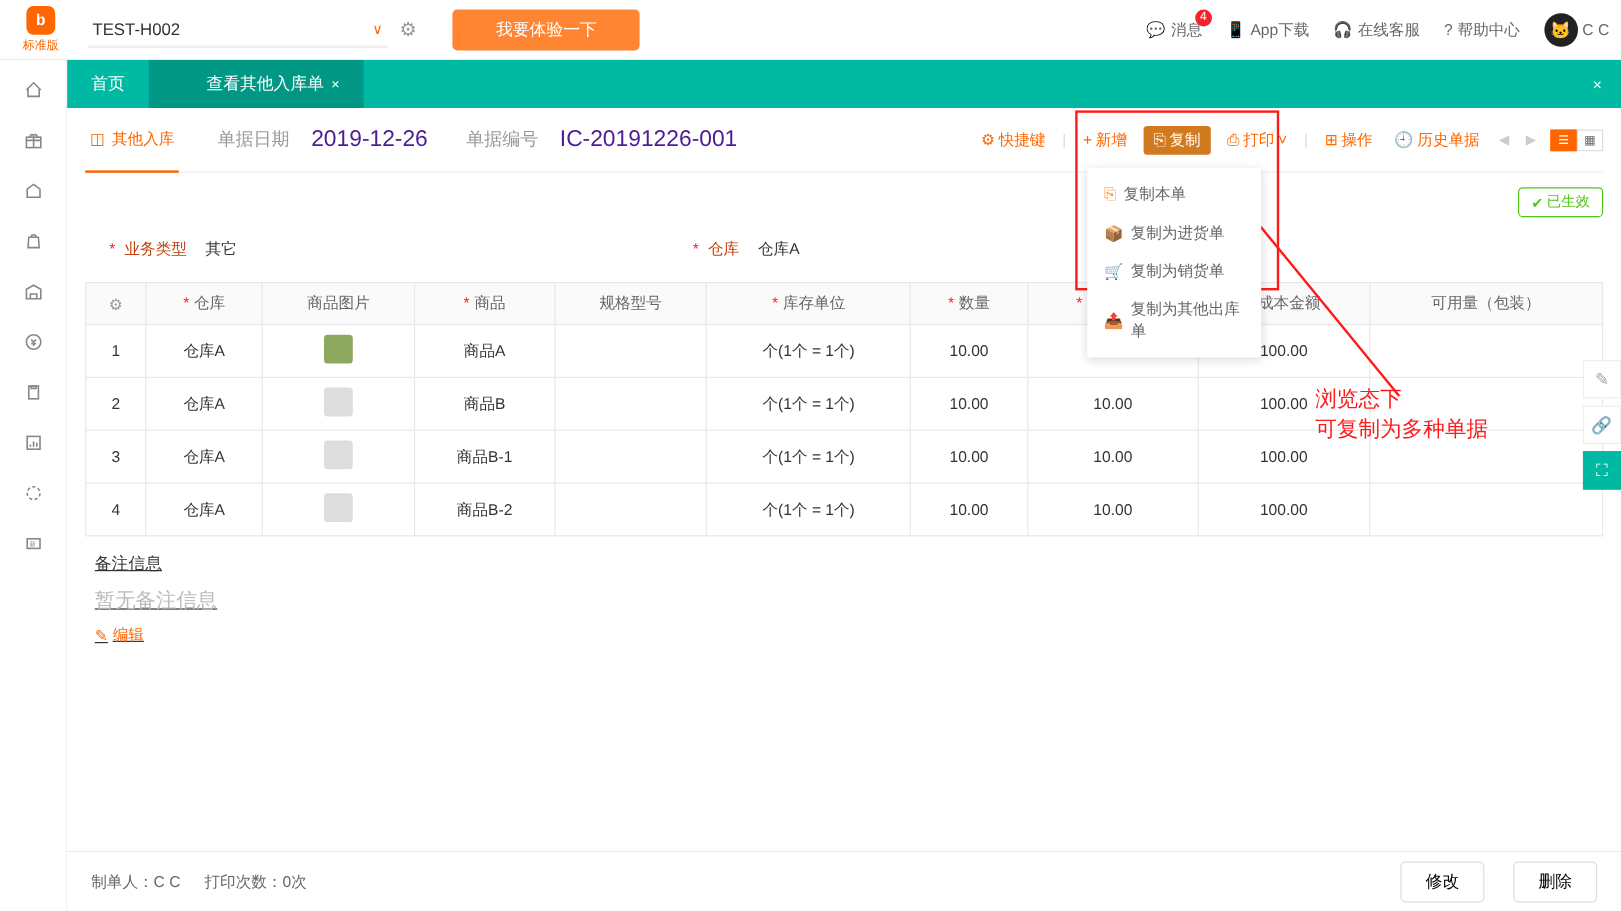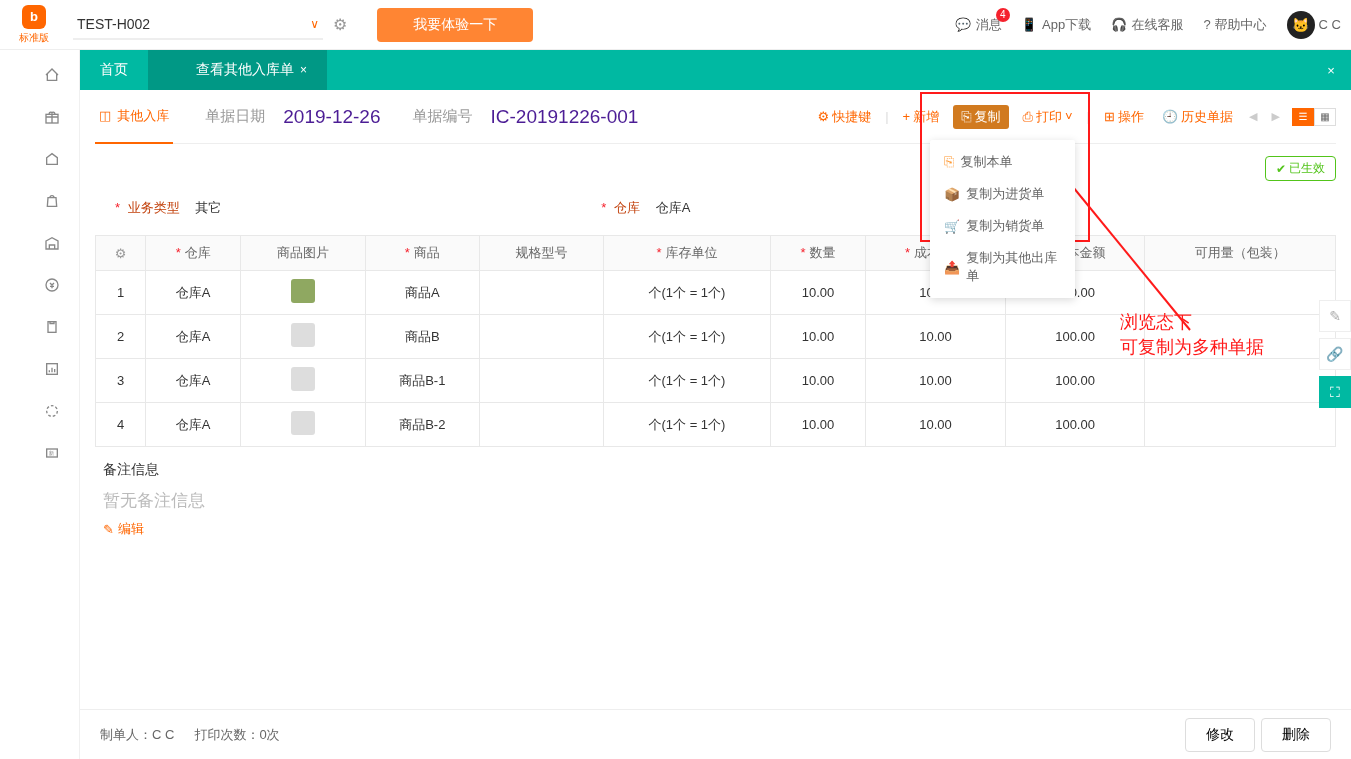--- a/index.html
+++ b/index.html
@@ -9,21 +9,21 @@
 .logo { width: 24px; height: 24px; background: #ff6600; border-radius: 6px; display: flex; align-items: center; justify-content: center; color: #fff; font-weight: bold; }
 .logo-text { font-size: 10px; color: #ff6600; margin-top: 2px; }
 .store-select { margin-left: 15px; width: 250px; height: 30px; display: flex; align-items: center; justify-content: space-between; border-bottom: 2px solid #eee; padding: 0 4px; font-size: 14px; color: #333; }
 .chev { color: #ff6600; font-size: 12px; }
 .gear { margin-left: 10px; color: #999; font-size: 16px; }
 .trial-btn { margin-left: 30px; background: #ff8533; color: #fff; border: none; height: 34px; padding: 0 36px; border-radius: 4px; font-size: 14px; }
 .top-right { margin-left: auto; display: flex; align-items: center; gap: 20px; color: #666; font-size: 13px; }
 .tr-item { display: flex; align-items: center; gap: 4px; cursor: pointer; position: relative; }
 .badge { position: absolute; top: -8px; right: -8px; background: #f5222d; color: #fff; font-size: 10px; border-radius: 8px; min-width: 14px; height: 14px; display: flex; align-items: center; justify-content: center; padding: 0 3px; }
 .avatar { width: 28px; height: 28px; border-radius: 50%; background: #222; display: flex; align-items: center; justify-content: center; color: #fff; font-size: 14px; }
-.layout { display: flex; height: calc(100vh - 50px); margin-left: 24px; }
+.layout { display: flex; height: calc(100vh - 50px); }
 .sidebar { width: 56px; background: #fff; border-right: 1px solid #f0f0f0; display: flex; flex-direction: column; align-items: center; padding-top: 15px; gap: 22px; color: #888; }
 .side-ico { width: 20px; height: 20px; cursor: pointer; display: flex; align-items: center; justify-content: center; }
 .main { flex: 1; display: flex; flex-direction: column; background: #f5f5f5; position: relative; }
 .tabs { background: #00b9a2; color: #fff; height: 40px; display: flex; align-items: stretch; }
 .tab { padding: 0 20px; display: flex; align-items: center; font-size: 14px; cursor: pointer; }
 .tab.active { background: #009885; padding-left: 48px; }
 .tab .close { margin-left: 6px; font-size: 12px; }
 .tab-close-right { margin-left: auto; width: 40px; display: flex; align-items: center; justify-content: center; background: #00b9a2; cursor: pointer; }
 .content { flex: 1; background: #fff; margin: 0; padding: 0 15px; overflow: auto; position: relative; }
 .doc-header { display: flex; align-items: center; height: 54px; border-bottom: 1px solid #eee; gap: 18px; }
@@ -47,26 +47,26 @@
 .fld-label { color: #c2410c; }
 .fld-val { margin-left: 12px; }
 table.grid { width: 100%; border-collapse: collapse; font-size: 13px; }
 .grid th, .grid td { border: 1px solid #e8e8e8; padding: 8px 10px; text-align: center; height: 34px; }
 .grid th { background: #fafafa; color: #666; font-weight: normal; }
 .grid .num-col { text-align: center; width: 50px; }
 .grid .gear-col { width: 40px; text-align: center; color: #999; }
 .pic { width: 24px; height: 24px; background: #8fa861; border-radius: 3px; display: inline-block; }
 .pic.gray { background: #ddd; }
 .subtotal-row td { background: #fef8ec; font-weight: bold; }
-.remark-sec { padding: 14px 8px; }
+.remark-sec { padding: 14px 8px; text-decoration: underline; }
 .remark-title { font-size: 14px; margin-bottom: 10px; }
 .remark-empty { color: #bbb; font-size: 17px; margin-bottom: 8px; }
 .edit-link { color: #ff6600; font-size: 13px; display: flex; align-items: center; gap: 4px; cursor: pointer; }
 .footer { height: 50px; border-top: 1px solid #eee; display: flex; align-items: center; padding: 0 20px; font-size: 13px; color: #666; background: #fff; }
-.footer .right-btns { margin-left: auto; display: flex; gap: 6px; }
+.footer .right-btns { margin-left: auto; display: flex; gap: 24px; }
 .fbtn { border: 1px solid #ddd; background: #fff; padding: 7px 20px; border-radius: 4px; font-size: 14px; cursor: pointer; }
 .right-tools { position: fixed; right: 0; top: 300px; width: 32px; display: flex; flex-direction: column; gap: 6px; }
 .rt-item { width: 32px; height: 32px; border: 1px solid #eee; background: #fff; display: flex; align-items: center; justify-content: center; color: #aaa; font-size: 14px; }
 .rt-item.green { background: #00b9a2; color: #fff; border-color: #00b9a2; }
 .dropdown { position: absolute; top: 50px; left: 850px; width: 145px; background: #fff; box-shadow: 0 2px 8px rgba(0,0,0,0.15); border-radius: 2px; padding: 6px 0; z-index: 100; }
 .dd-item { padding: 7px 14px; font-size: 13px; color: #666; display: flex; align-items: center; gap: 6px; cursor: pointer; }
 .dd-ico { color: #ff9933; font-size: 13px; }
 .annot-box { position: absolute; border: 2px solid #ff1a1a; pointer-events: none; }
 .annot-text { position: absolute; color: #ff1a1a; font-size: 18px; pointer-events: none; line-height: 1.4; }
 .arrow-svg { position: absolute; pointer-events: none; }
@@ -347,21 +347,21 @@
 
       <div class="annot-box" style="top:2px; left:840px; width:170px; height:150px;"></div>
       <svg class="arrow-svg" style="top:60px; left:960px; width:180px; height:200px;">
         <defs>
             <marker id="ah" markerWidth="10" markerHeight="10" refX="2" refY="3" orient="auto">
               <path d="M0,0 L0,6 L8,3 z" fill="#ff1a1a"></path>
             </marker>
           </defs>
         <line x1="150" y1="180" x2="15" y2="15" stroke="#ff1a1a" stroke-width="2" marker-end="url(#ah)"></line>
       </svg>
-      <div class="annot-text" style="top:220px; left:1040px;">
+      <div class="annot-text" style="top:230px; left:1040px;">
         <div>浏览态下</div>
         <div>可复制为多种单据</div>
       </div>
     </div>
 
     <div class="footer">
       <span>制单人：</span>
       <span>C C</span>
       <span style="margin-left:20px">打印次数：</span>
       <span>0次</span>

